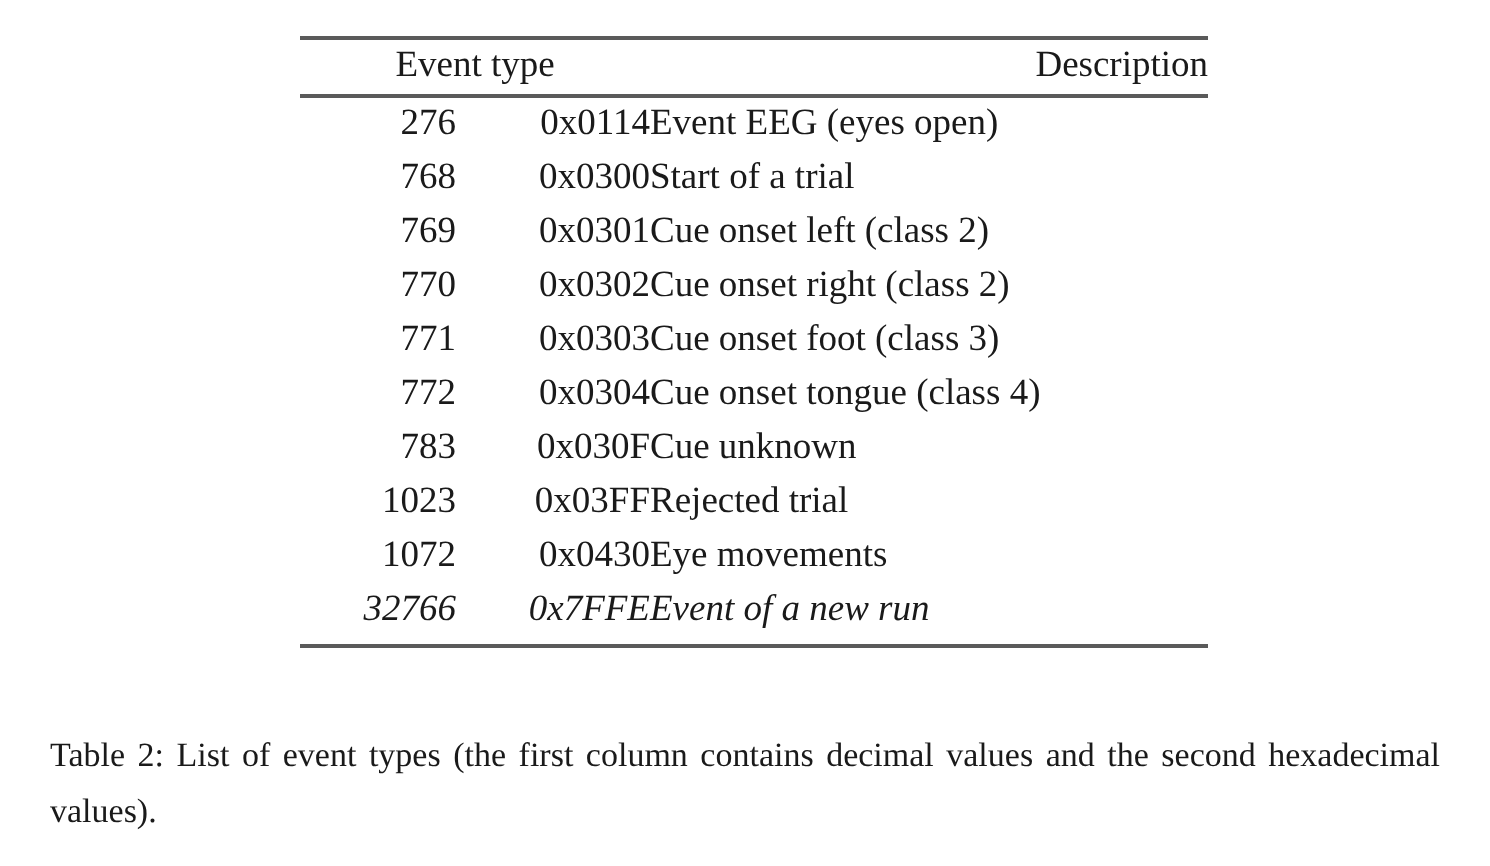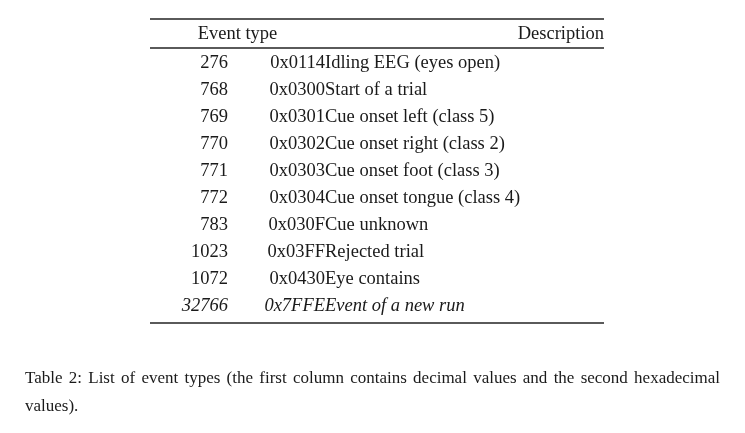--- a/index.html
+++ b/index.html
@@ -122,31 +122,31 @@
   <table class="event-table">
     <colgroup>
       <col class="col-dec">
       <col class="col-hex">
       <col class="col-desc">
     </colgroup>
     <tbody id="table-body">
         <tr>
           <td class="cell-dec">276</td>
           <td class="cell-hex">0x0114</td>
-          <td class="cell-desc">Idling EEG (eyes open)</td>
+          <td class="cell-desc">Event EEG (eyes open)</td>
         </tr>
         <tr>
           <td class="cell-dec">768</td>
           <td class="cell-hex">0x0300</td>
           <td class="cell-desc">Start of a trial</td>
         </tr>
         <tr>
           <td class="cell-dec">769</td>
           <td class="cell-hex">0x0301</td>
-          <td class="cell-desc">Cue onset left (class 5)</td>
+          <td class="cell-desc">Cue onset left (class 2)</td>
         </tr>
         <tr>
           <td class="cell-dec">770</td>
           <td class="cell-hex">0x0302</td>
           <td class="cell-desc">Cue onset right (class 2)</td>
         </tr>
         <tr>
           <td class="cell-dec">771</td>
           <td class="cell-hex">0x0303</td>
           <td class="cell-desc">Cue onset foot (class 3)</td>
@@ -162,21 +162,21 @@
           <td class="cell-desc">Cue unknown</td>
         </tr>
         <tr>
           <td class="cell-dec">1023</td>
           <td class="cell-hex">0x03FF</td>
           <td class="cell-desc">Rejected trial</td>
         </tr>
         <tr>
           <td class="cell-dec">1072</td>
           <td class="cell-hex">0x0430</td>
-          <td class="cell-desc">Eye contains</td>
+          <td class="cell-desc">Eye movements</td>
         </tr>
         <tr>
           <td class="cell-dec">32766</td>
           <td class="cell-hex">0x7FFE</td>
           <td class="cell-desc">Event of a new run</td>
         </tr>
       </tbody>
   </table>
 
   <div class="rule rule-bottom" style="background: rgb(90, 90, 90);"></div>

